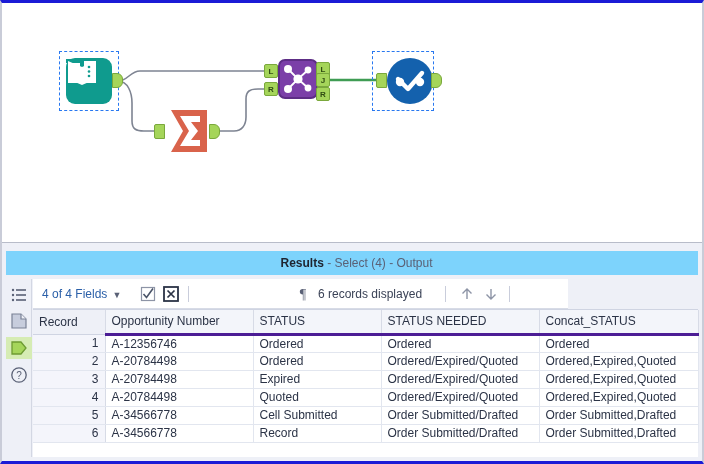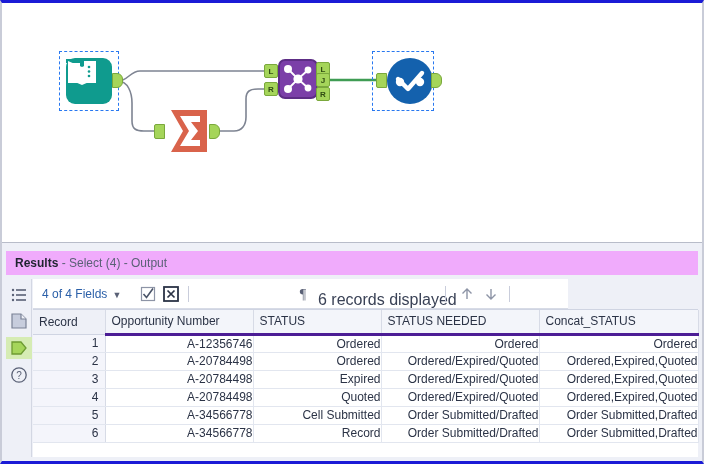--- a/index.html
+++ b/index.html
@@ -86,25 +86,26 @@
   #results {
     position: absolute;
     left: 0; top: 240px;
     width: 700px; height: 218px;
     background: #eef0f7;
   }
   #results-title {
     position: absolute;
     left: 4px; top: 8px;
     width: 692px; height: 24px;
-    background: #f0abfc;
+    background: #7dd3fc;
     font-size: 12px;
     color: #5a6176;
     line-height: 24px;
     padding-left: 9px;
+    text-align: center;
   }
   #results-title .bold { font-weight: bold; color: #1f2430; }
 
   
   #rail {
     position: absolute;
     left: 4px; top: 36px;
     width: 26px; height: 178px;
     background: #eef0f7;
     border-right: 1px solid #d3d7e3;
@@ -129,25 +130,24 @@
   }
   .tb-link {
     position: absolute;
     font-size: 12px;
     color: #2a5fa8;
     line-height: 30px;
     white-space: nowrap;
   }
   .tb-text {
     position: absolute;
-    font-size: 16px;
+    font-size: 12px;
     color: #3a4256;
     line-height: 30px;
     white-space: nowrap;
-    margin-top: 6px;
   }
   .tb-icon {
     position: absolute;
     width: 16px; height: 16px;
     top: 7px;
   }
   .tb-div {
     position: absolute;
     top: 7px; width: 1px; height: 16px;
     background: #c9cddb;
@@ -191,21 +191,20 @@
   }
   tbody td {
     height: 18px;
     padding: 0 0 0 6px;
     color: #2b3346;
     border-right: 1px solid #e2e6ef;
     border-bottom: 1px solid #e2e6ef;
     white-space: nowrap;
     overflow: hidden;
     background: #ffffff;
-    text-align: right;
   }
   tbody td.rec {
     text-align: right;
     padding: 0 6px 0 0;
     background: #f4f5fb;
     color: #2b3346;
     border-right: 1px solid #d7dbe6;
   }
   col.c-rec  { width: 72px; }
   col.c-opp  { width: 148px; }

